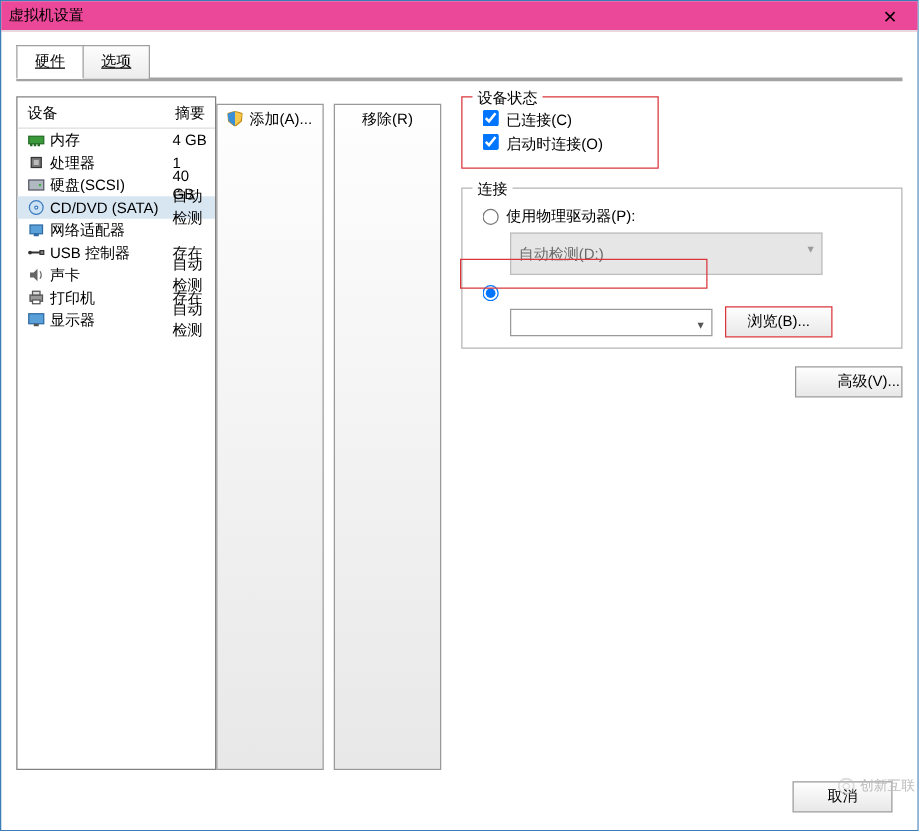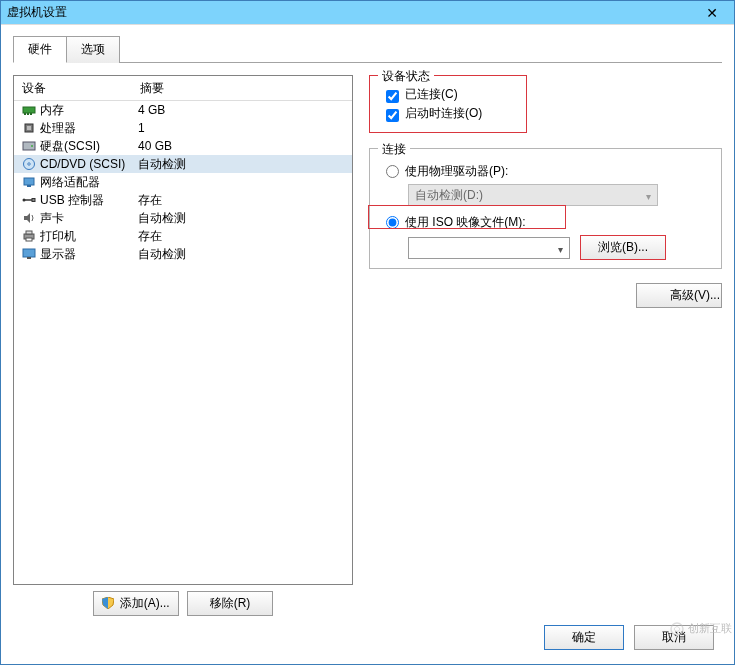--- a/index.html
+++ b/index.html
@@ -1,60 +1,60 @@
 <!DOCTYPE html>
 <html><head>
 <meta charset="utf-8">
 <style>
   * { box-sizing: border-box; }
   html, body { margin: 0; padding: 0; font-family: "Segoe UI", Tahoma, sans-serif; font-size: 12px; color: #000; }
   body { background: #fff; width: 735px; height: 665px; overflow: hidden; }
 
   .window { width: 735px; height: 665px; border: 1px solid #3c7db8; display: flex; flex-direction: column; position: relative; }
-  .titlebar { height: 24px; background: #7dd3fc; display: flex; align-items: center; justify-content: space-between; padding: 0 8px 0 6px; border-bottom: 1px solid #ddd; }
+  .titlebar { height: 24px; background: #ec4899; display: flex; align-items: center; justify-content: space-between; padding: 0 8px 0 6px; border-bottom: 1px solid #ddd; }
   .titlebar .title { font-size: 12px; }
   .titlebar .close { width: 28px; text-align: center; font-size: 14px; cursor: pointer; }
 
   .content { flex: 1; display: flex; flex-direction: column; padding: 10px 12px 6px 12px; position: relative; }
 
-  .tabs { display: flex; border-bottom: 1px solid #a3a3a3; }
+  .tabs { display: flex; border-bottom: 3px solid #a3a3a3; text-decoration: underline; }
   .tab { padding: 4px 14px; border: 1px solid #a0a0a0; border-bottom: none; margin-right: -1px; background: linear-gradient(#fdfdfd,#ececec); position: relative; top: 1px; cursor: pointer; }
   .tab.active { background: #fff; border-bottom: 1px solid #fff; z-index: 2; }
 
   .tab-body { flex: 1; display: flex; gap: 16px; padding-top: 12px; }
 
-  .left-panel { width: 340px; display: flex; flex-direction: column; }
+  .left-panel { width: 340px; display: flex; flex-direction: row; }
   .device-list { flex: 1; border: 1px solid #828282; }
   .device-header { display: flex; padding: 4px 8px 3px 8px; border-bottom: 1px solid #ddd; }
   .device-header .col1 { width: 118px; }
   .device-header .col2 { flex: 1; }
   .device-rows { }
   .device-row { display: flex; align-items: center; padding: 1px 6px; height: 18px; }
   .device-row.selected { background: #d8e6f2; }
   .device-row .icon { width: 18px; display: inline-flex; align-items: center; justify-content: center; }
   .device-row .name { width: 100px; padding-left: 2px; }
   .device-row .summary { flex: 1; }
 
   .left-buttons { display: flex; justify-content: center; gap: 8px; margin-top: 6px; }
   .btn { border: 1px solid #999; background: linear-gradient(#fefefe,#e8e8e8); padding: 3px 1px; cursor: pointer; font-size: 12px; }
   .btn.wide { min-width: 86px; text-align: center; }
   .shield { display:inline-block; vertical-align: -2px; margin-right: 2px; }
 
   .right-panel { flex: 1; position: relative; }
   .groupbox { border: 1px solid #b5b5b5; padding: 10px 10px 8px 10px; margin-bottom: 14px; position: relative; }
   .groupbox .legend { position: absolute; top: -8px; left: 8px; background: #fff; padding: 0 4px; font-size: 12px; }
-  .chk-row { display: flex; align-items: flex-end; margin-bottom: 2px; }
+  .chk-row { display: flex; align-items: flex-start; margin-bottom: 2px; }
   .chk-row input { margin: 0 6px 0 6px; }
   .radio-row { display: flex; margin: 4px 0; }
   .radio-row input { margin: 0 6px 0 6px; }
 
   .highlight-red { border: 1px solid #d9363e !important; }
   .highlight-red-inner { position:absolute; border:1px solid #d9363e; pointer-events:none; }
 
-  .combo-disabled { width: 250px; height: 22px; border: 1px solid #bcbcbc; background: #e6e6e6; display:flex; align-items:center; padding:0 6px; color: #6a6a6a; margin-left: 28px; position: relative; }
+  .combo-disabled { width: 250px; height: 34px; border: 1px solid #bcbcbc; background: #e6e6e6; display:flex; align-items:center; padding:0 6px; color: #6a6a6a; margin-left: 28px; position: relative; }
   .combo-disabled .chev { position:absolute; right:6px; top:6px; font-size:10px; color:#9a9a9a; }
 
   .combo { width: 162px; height: 22px; border: 1px solid #9a9a9a; background:#fff; display:flex; align-items:center; padding:0 6px; margin-left: 28px; position:relative; }
   .combo .chev { position:absolute; right:6px; top:6px; font-size:10px; color:#555; }
   .browse-row { display:flex; gap:10px; align-items:center; margin-top: 4px;}
   .adv-row { display:flex; justify-content:flex-end; margin-top: 12px; }
 
   .footer { height: 42px; display:flex; justify-content:flex-end; align-items:center; gap: 10px; padding-right: 8px; }
   .footer .btn { min-width: 80px; text-align:center; }
 
@@ -121,21 +121,21 @@
               <span class="summary">40 GB</span>
             </div>
 
             <div class="device-row selected">
               <span class="icon">
                   <svg width="14" height="14">
                     <circle cx="7" cy="7" r="5.5" fill="#cde3f5" stroke="#3a7abf"></circle>
                     <circle cx="7" cy="7" r="1.2" fill="#fff" stroke="#3a7abf"></circle>
                   </svg>
                 </span>
-              <span class="name">CD/DVD (SCSI)</span>
+              <span class="name">CD/DVD (SATA)</span>
               <span class="summary">自动检测</span>
             </div>
 
             <div class="device-row">
               <span class="icon">
                   <svg width="14" height="12">
                     <rect x="2" y="2" width="10" height="7" fill="#5aa0d8" stroke="#2d6aa3"></rect>
                     <rect x="5" y="9" width="4" height="2" fill="#2d6aa3"></rect>
                   </svg>
                 </span>
@@ -224,40 +224,38 @@
             <span>使用物理驱动器(P):</span>
           </div>
           <div class="combo-disabled">
             <span>自动检测(D:)</span>
             <span class="chev">▾</span>
           </div>
 
           <div class="highlight-red-inner" style="left:-2px; top:56px; width:198px; height:24px;"></div>
           <div class="radio-row" style="margin-top:8px;">
             <input type="radio" name="conn" checked="" style="">
-            <span>使用 ISO 映像文件(M):</span>
           </div>
           <div class="browse-row">
             <div class="combo">
               <span></span>
               <span class="chev">▾</span>
             </div>
             <div class="btn highlight-red" style="min-width:86px;text-align:center;"><span>浏览(B)...</span></div>
           </div>
         </div>
 
         <div class="adv-row">
           <div class="btn" style="min-width:86px;text-align:right;"><span>高级(V)...</span></div>
         </div>
 
       </div>
     </div>
 
     <div class="footer">
-      <div class="btn" style="border:1px solid #2f79c4;"><span>确定</span></div>
       <div class="btn"><span>取消</span></div>
     </div>
 
     <div class="watermark">
       <svg width="14" height="14">
           <circle cx="7" cy="7" r="6" fill="none" stroke="#bdbdbd" stroke-width="1.5"></circle>
           <path d="M4 7 q3 -5 6 0 q-3 5 -6 0" fill="none" stroke="#bdbdbd"></path>
         </svg>
       <span>创新互联</span>
     </div>

